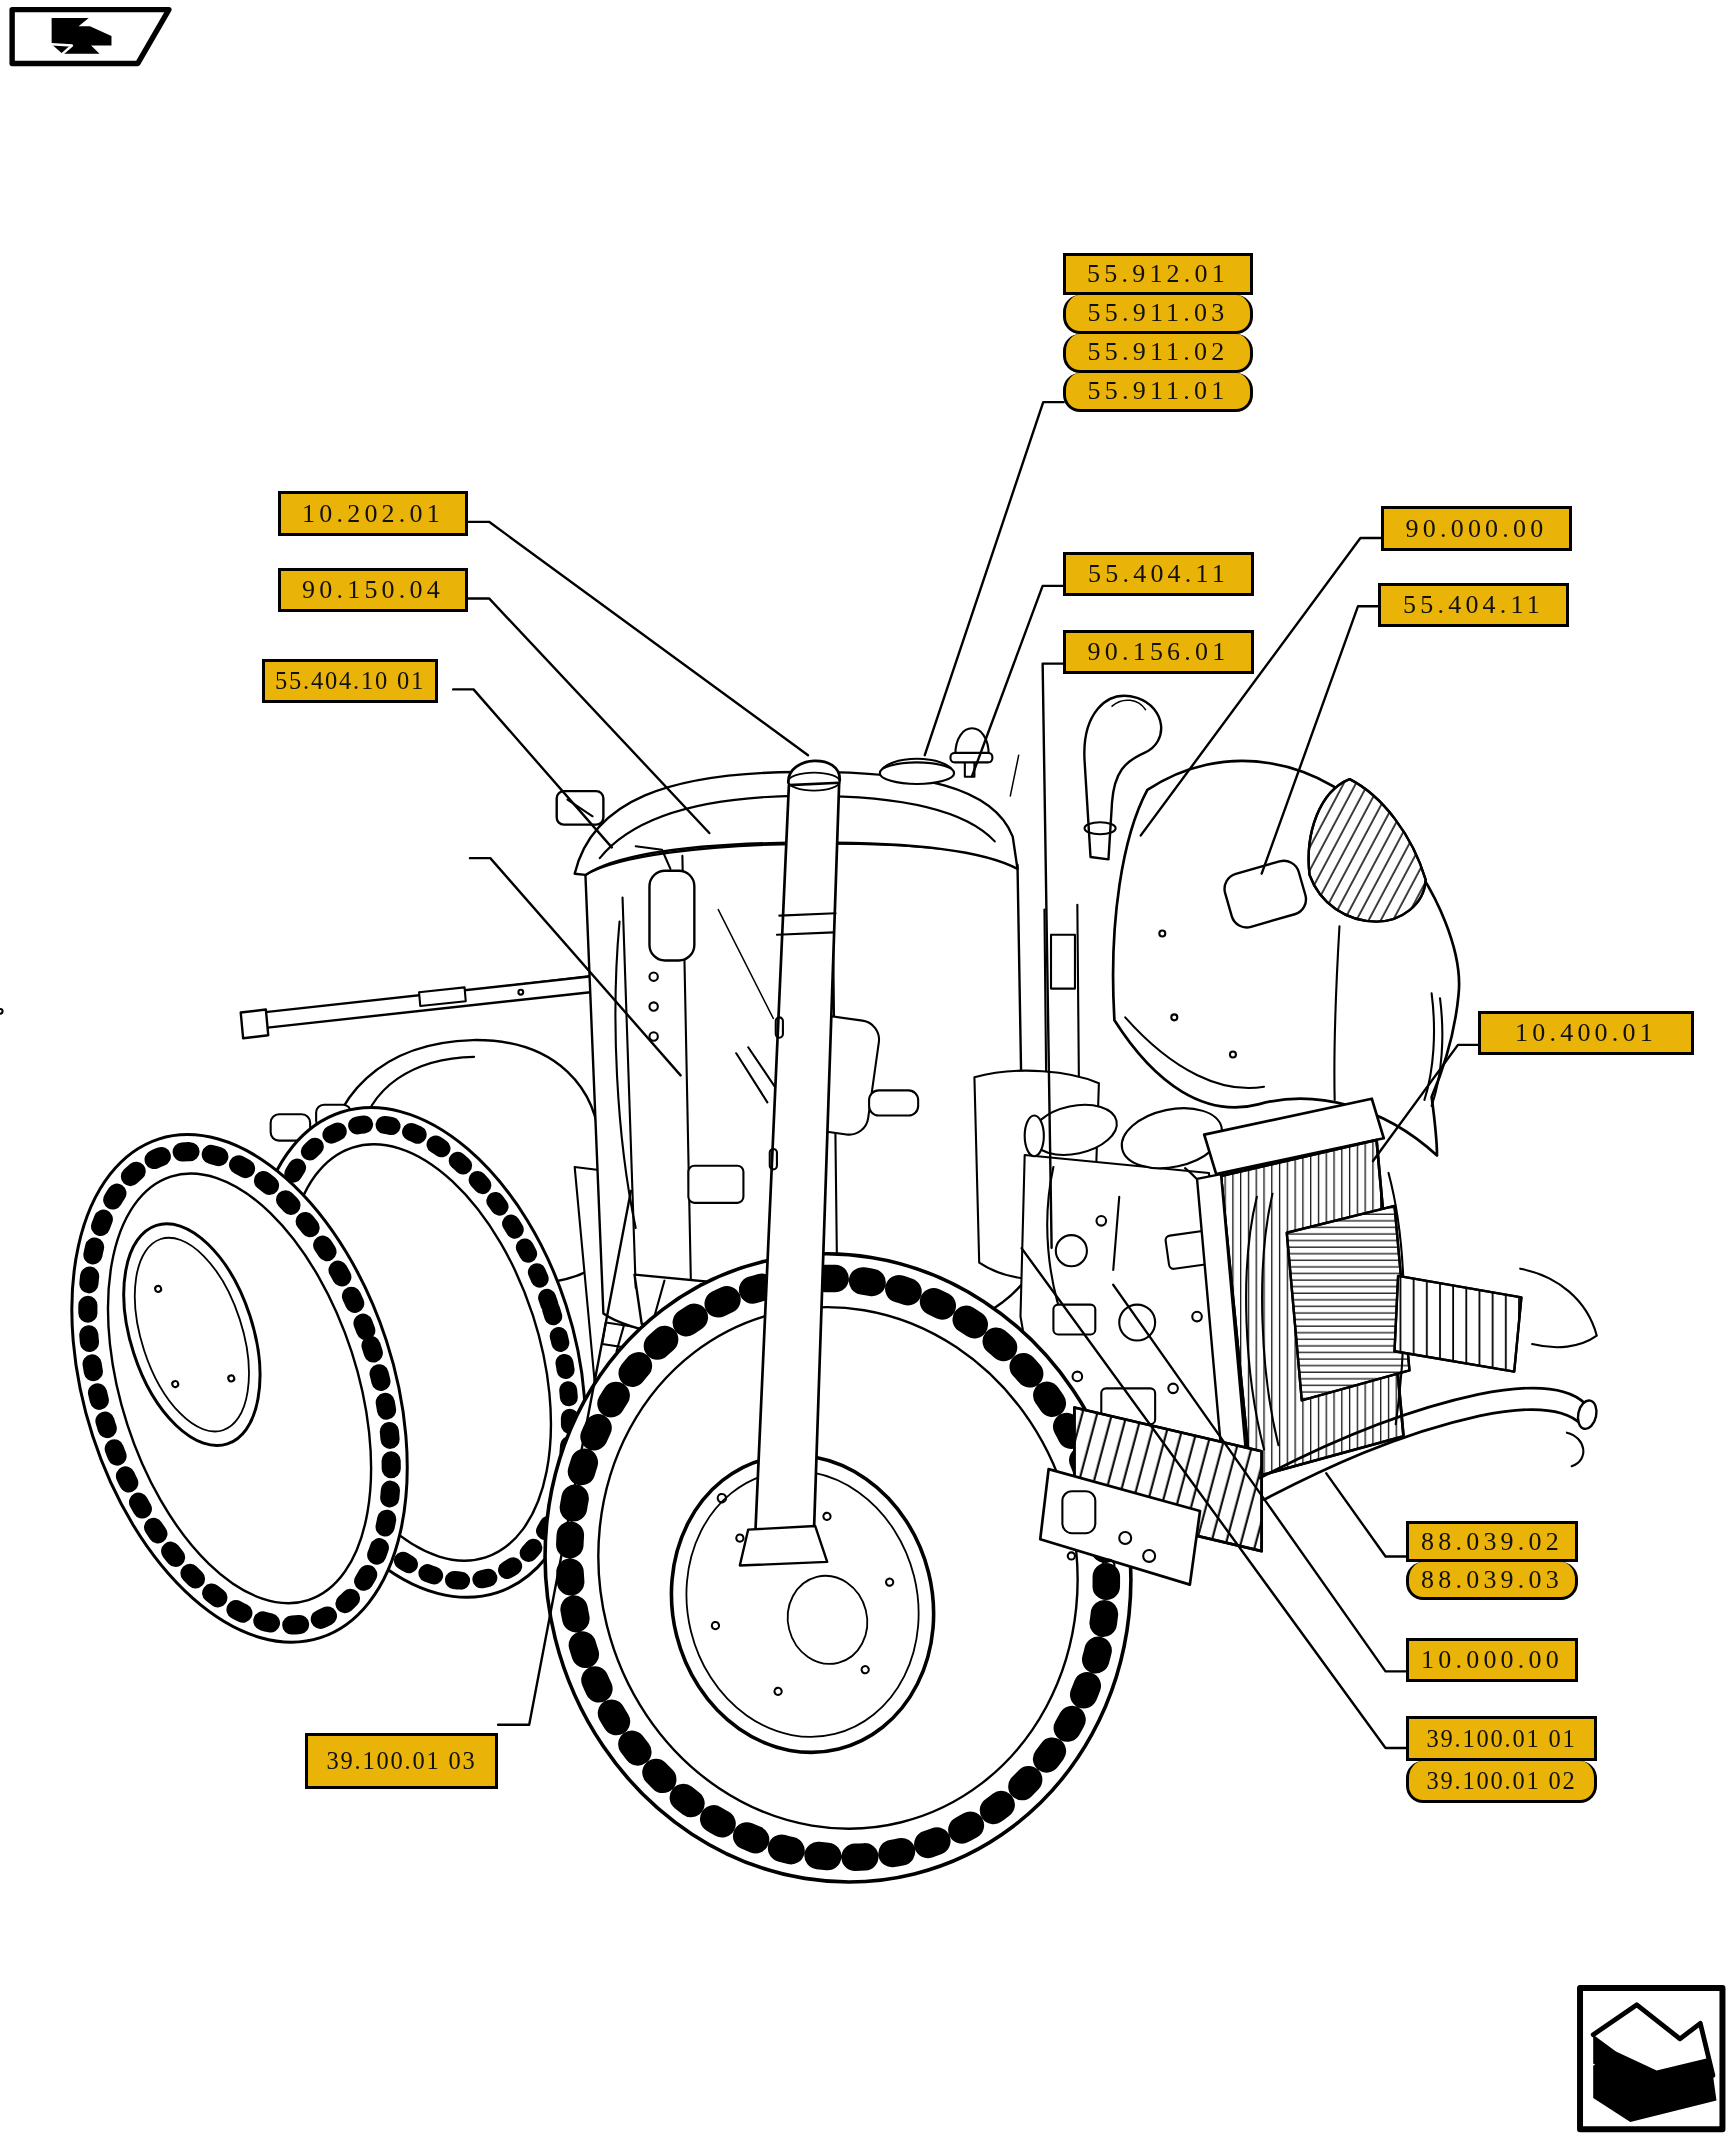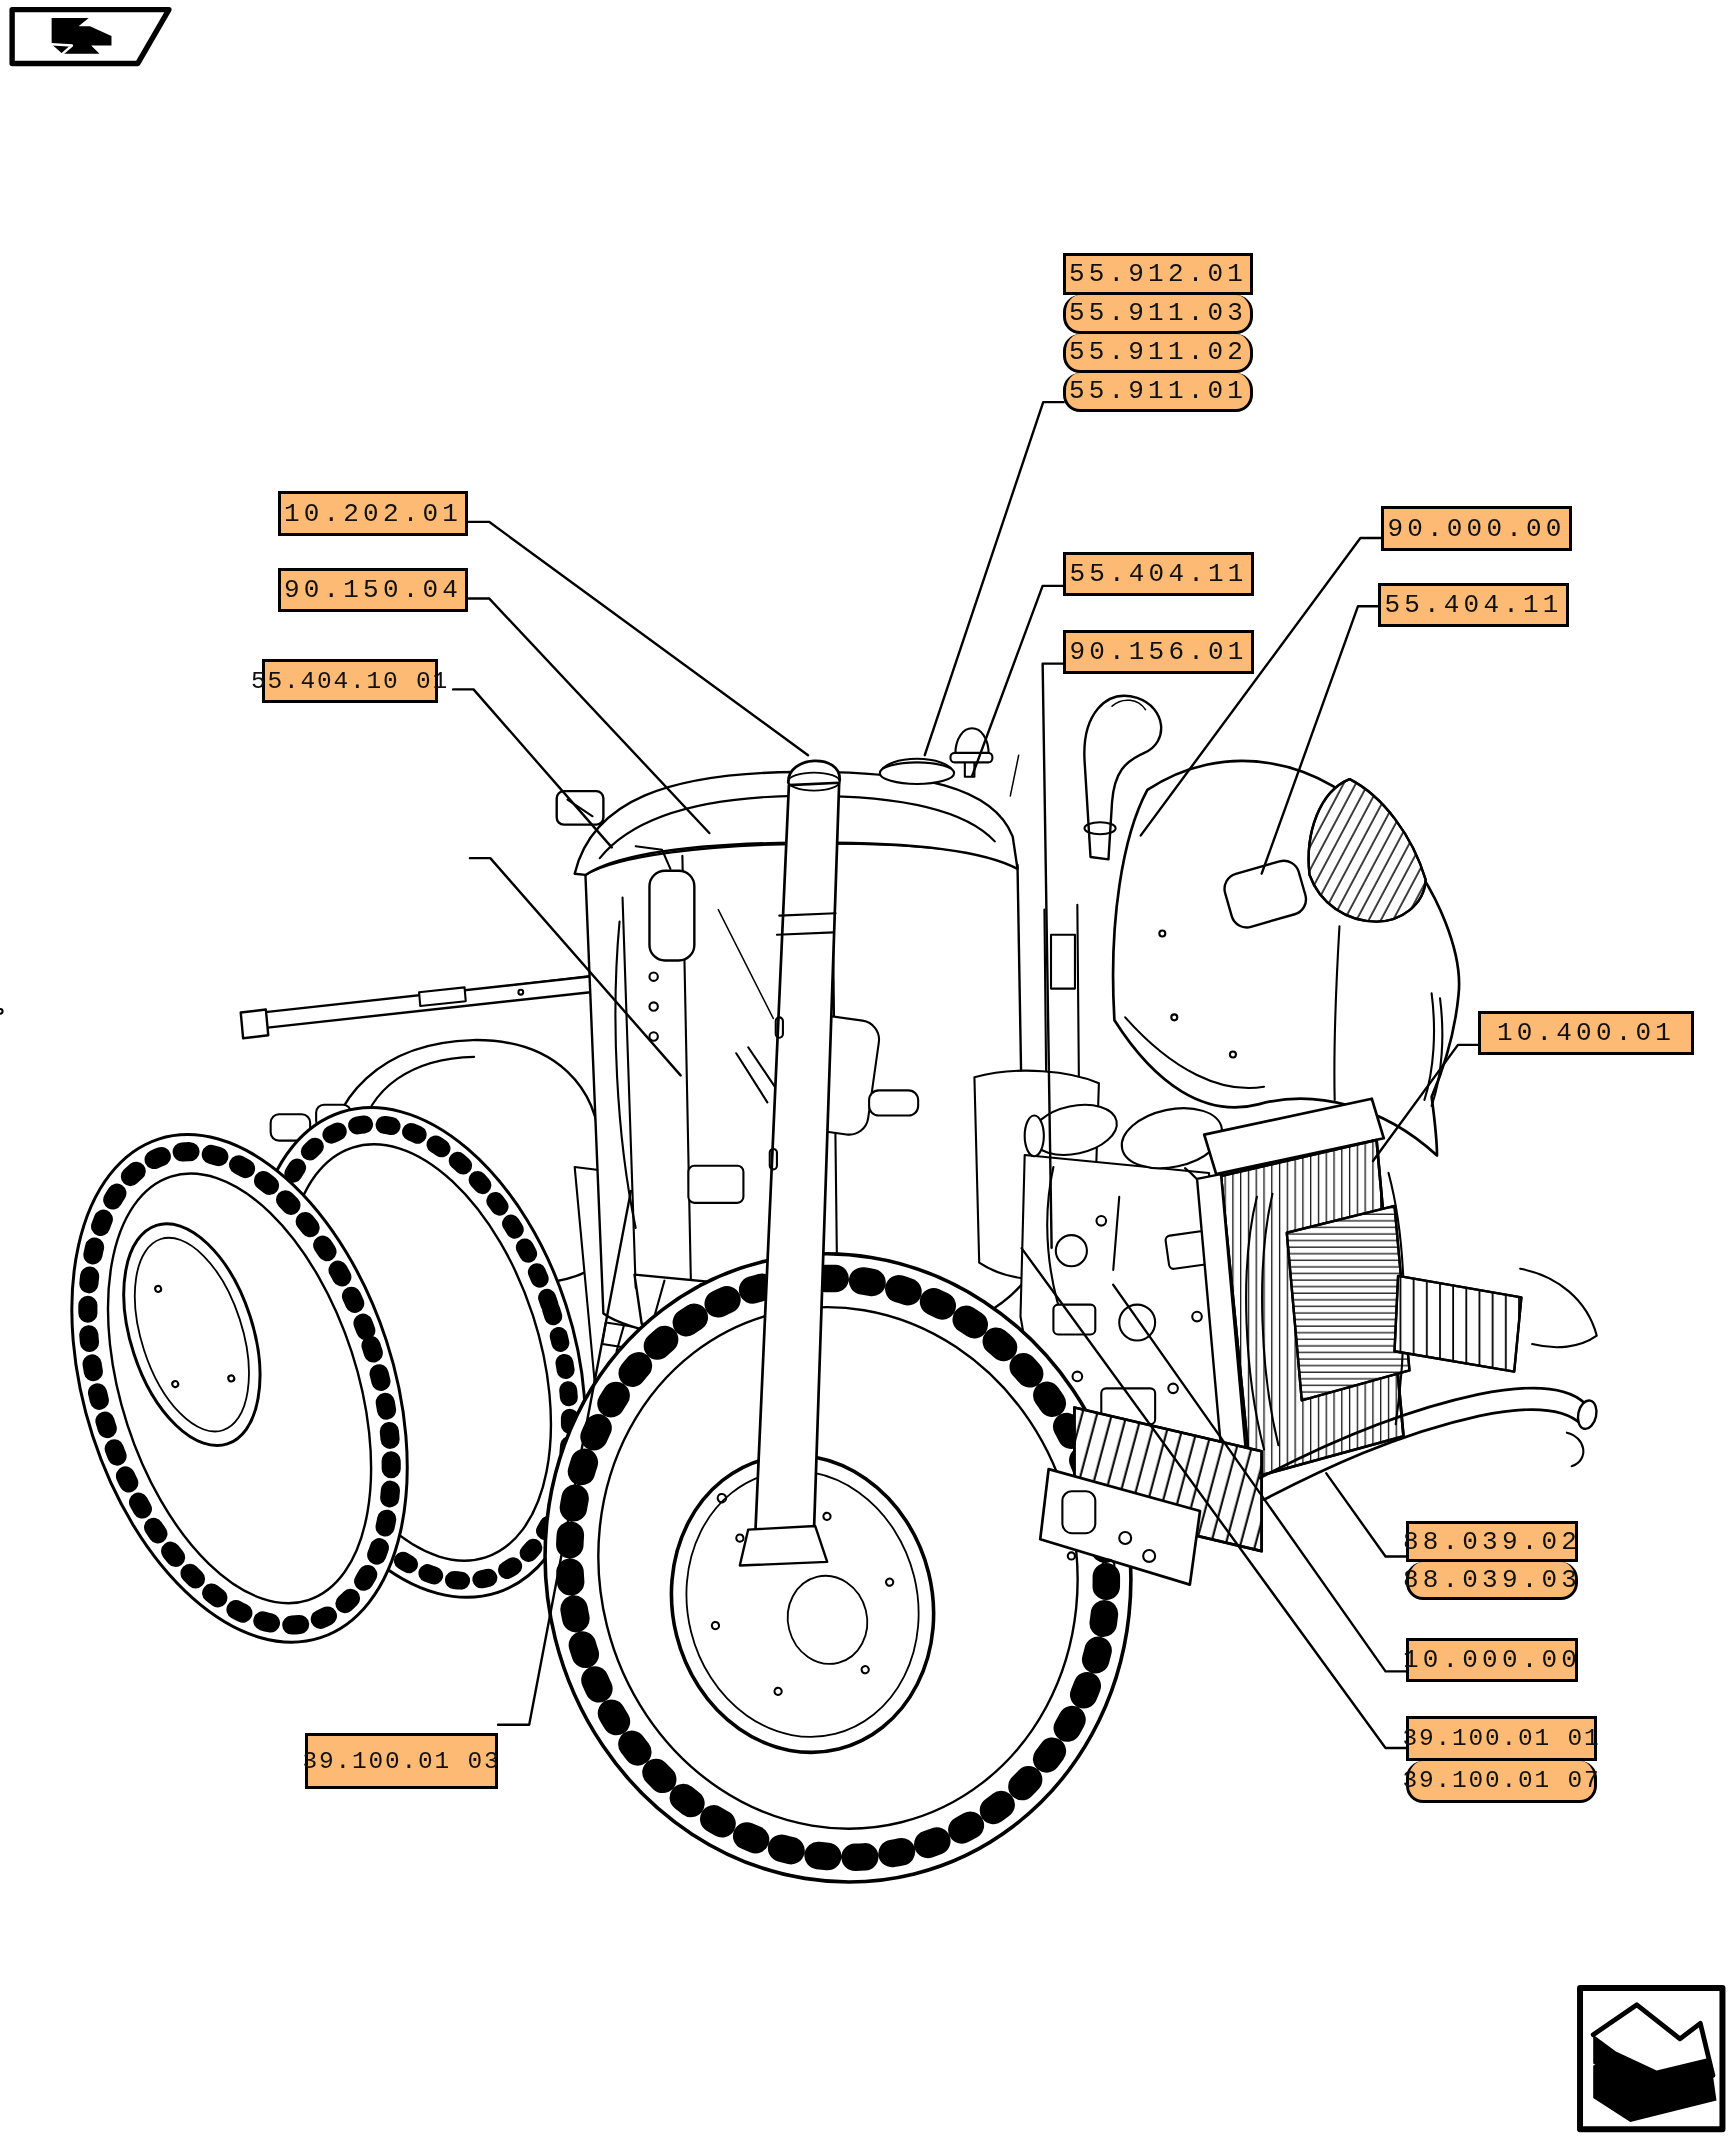--- a/index.html
+++ b/index.html
@@ -1,21 +1,21 @@
 <!DOCTYPE html>
 <html style="font-size:9.6px"><head>
 <meta charset="utf-8">
 <style>
   html,body{margin:0;padding:0;background:#ffffff;}
   .page{position:relative;width:1731px;height:2140px;background:#ffffff;overflow:hidden;
         font-family:"Liberation Serif", serif;}
   .art{position:absolute;left:0;top:0;width:1731px;height:2140px;}
-  .callout{position:absolute;box-sizing:border-box;border:3px solid #000;background:#fdba74;
+  .callout{position:absolute;box-sizing:border-box;border:3px solid #000;background:#eab308;
            display:flex;align-items:center;justify-content:center;
-           font-size:26px;letter-spacing:4.2px;white-space:nowrap;color:#111;font-family:Liberation Mono, monospace;}
+           font-size:26px;letter-spacing:4.2px;white-space:nowrap;color:#111;}
   .callout.long{font-size:24.5px;letter-spacing:1.8px;}
   .stack{position:absolute;display:flex;flex-direction:column;box-sizing:border-box;}
   .stack .callout{position:static;width:100%;flex:1;}
   .stack .callout + .callout{border-top:0;border-radius:17px;}
 </style>
 </head>
 <body>
 
 <div class="page">
 
@@ -271,19 +271,19 @@
 
 <div class="stack" style="left:1406px;top:1521px;width:172px;height:79px;align-items:flex-end;">
   <div class="callout">88.039.02</div>
   <div class="callout">88.039.03</div>
 </div>
 
 <div class="callout" style="left:1406px;top:1638px;width:172px;height:44px;">10.000.00</div>
 
 <div class="stack" style="left:1406px;top:1716px;width:191px;height:87px;">
   <div class="callout long">39.100.01 01</div>
-  <div class="callout long">39.100.01 07</div>
+  <div class="callout long">39.100.01 02</div>
 </div>
 
 <div class="callout long" style="left:305px;top:1694px;width:193px;height:56px;margin-top:39px;">39.100.01 03</div>
 
 </div>
 
 
 </body></html>

